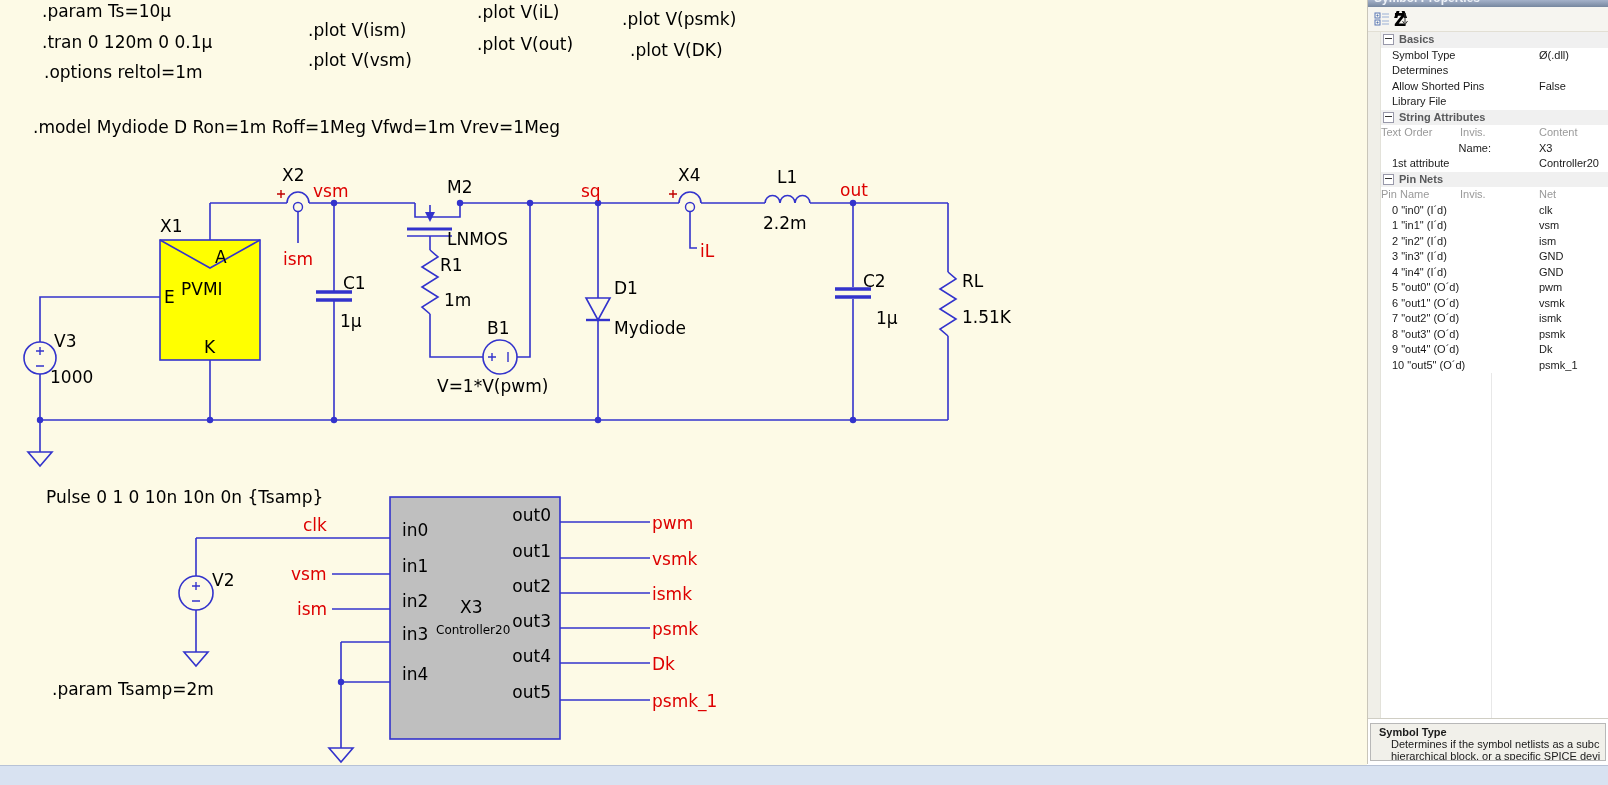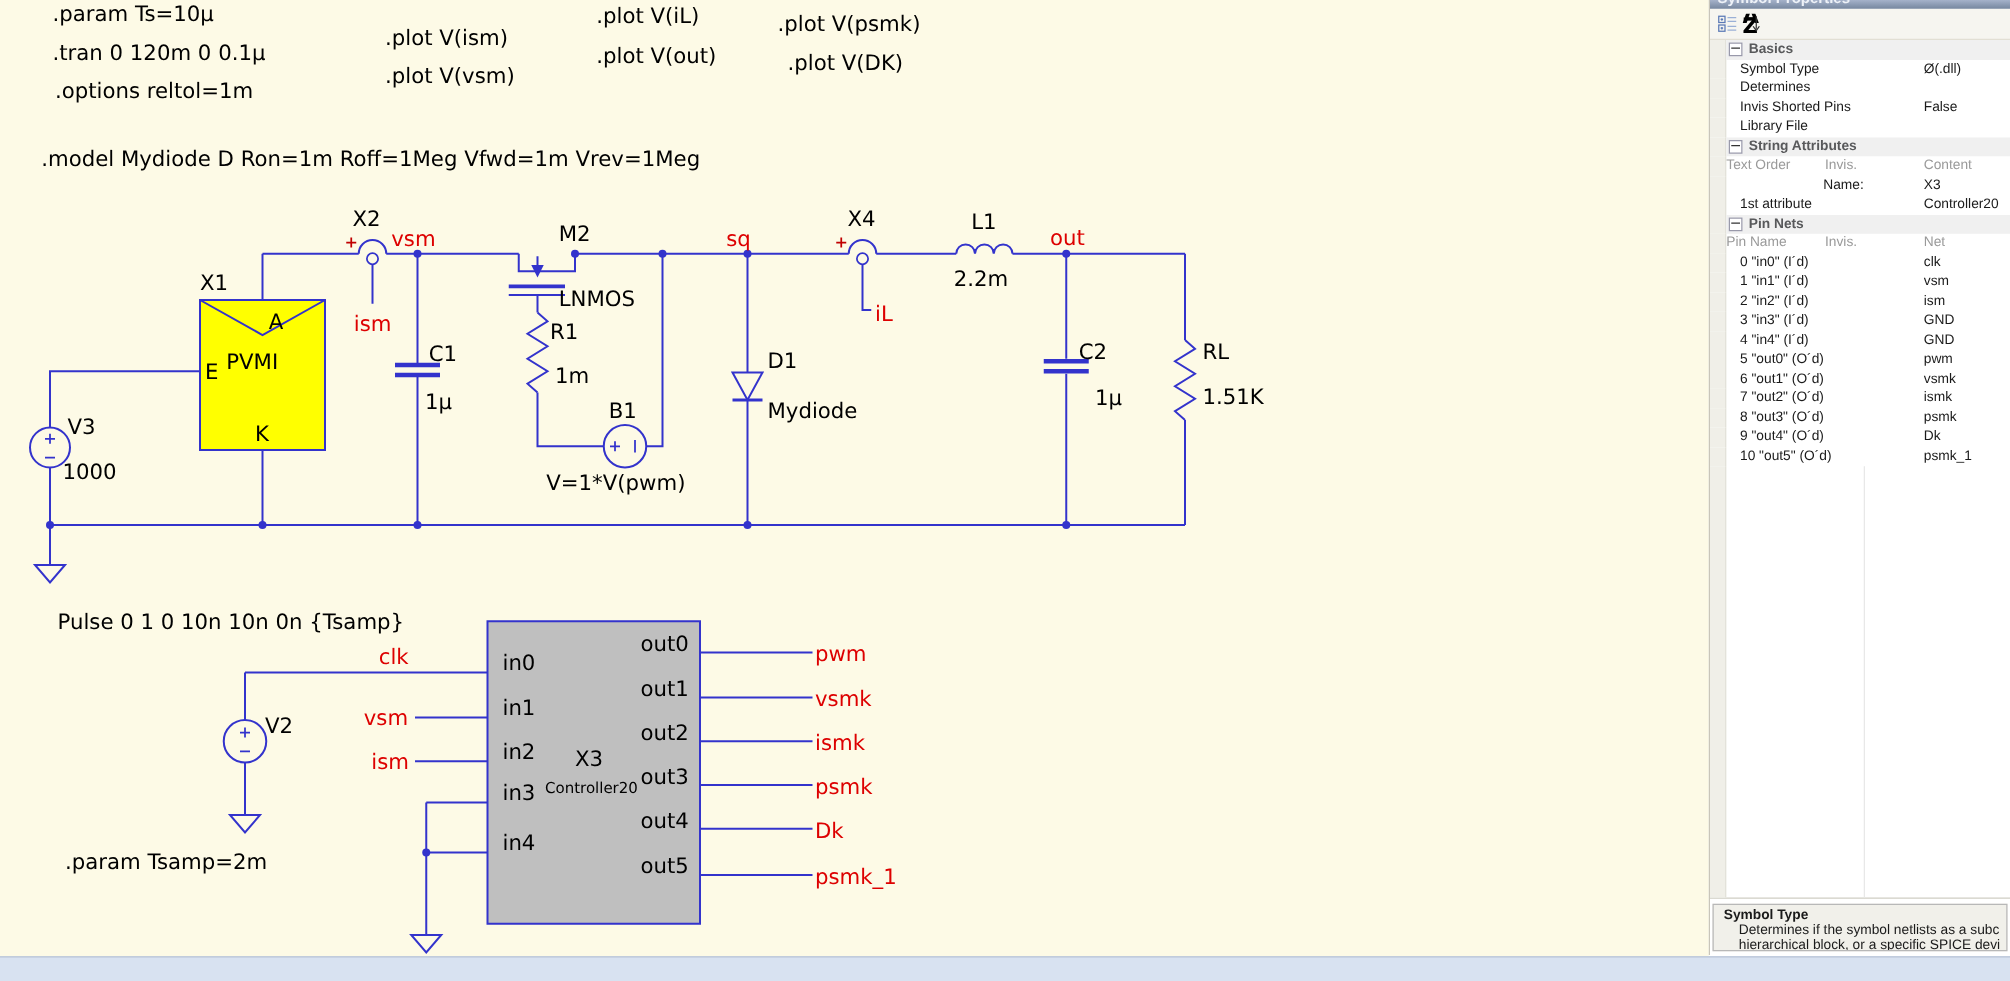--- a/index.html
+++ b/index.html
@@ -288,21 +288,21 @@
         <div class="lab">Symbol Type</div>
         <div class="val">Ø(.dll)</div>
       </div>
       <div class="row">
         <div class="gut"></div>
         <div class="lab">Determines</div>
         <div class="val"></div>
       </div>
       <div class="row">
         <div class="gut"></div>
-        <div class="lab">Invis Shorted Pins</div>
+        <div class="lab">Allow Shorted Pins</div>
         <div class="val">False</div>
       </div>
       <div class="row">
         <div class="gut"></div>
         <div class="lab">Library File</div>
         <div class="val"></div>
       </div>
 
       <div class="row">
         <div class="gut"></div>

